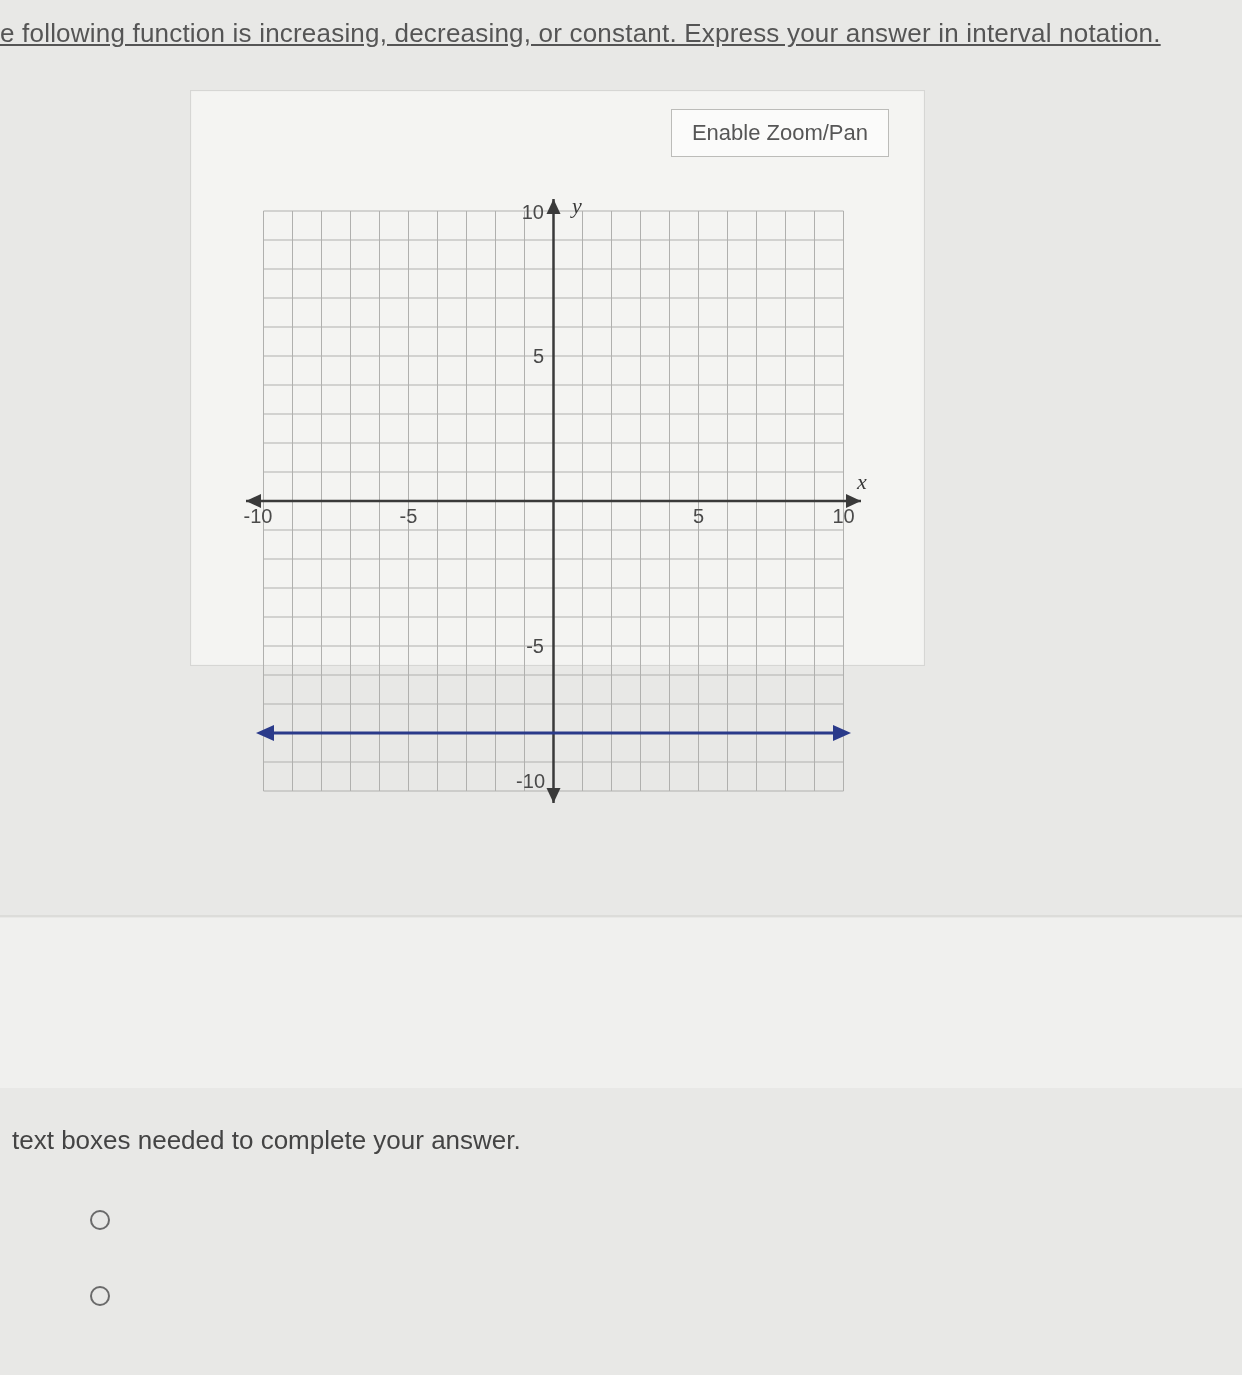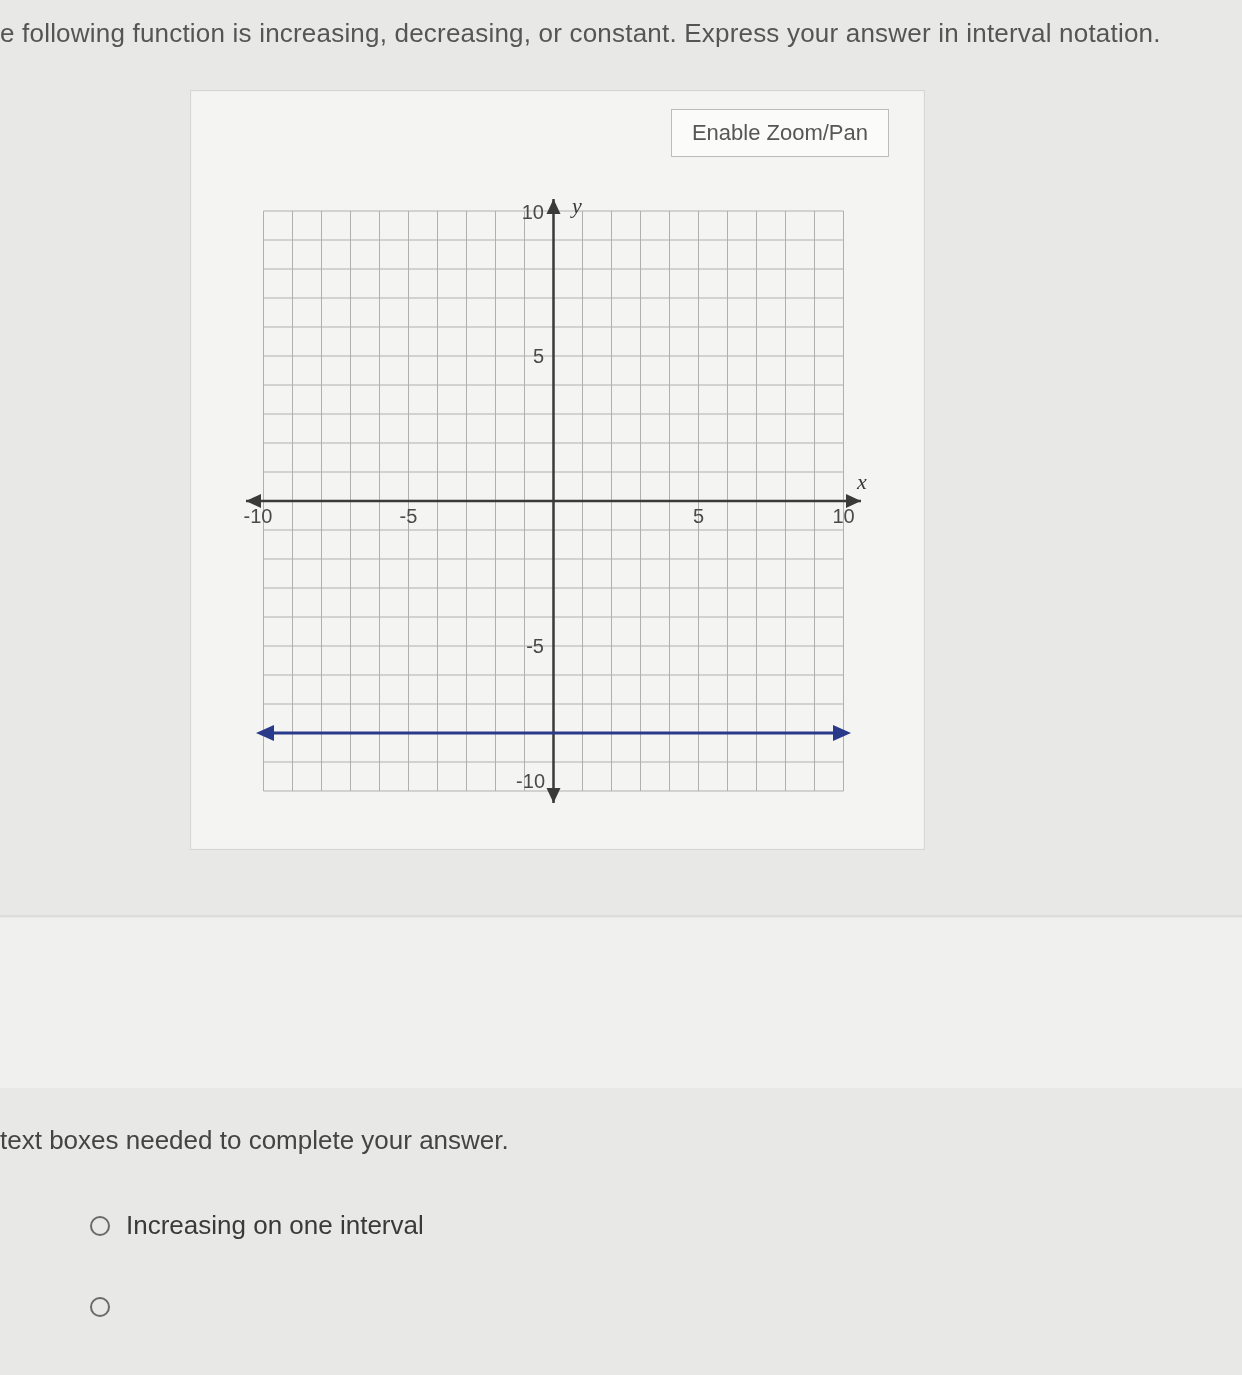--- a/index.html
+++ b/index.html
@@ -12,27 +12,28 @@
       position: relative;
       overflow: hidden;
     }
     .question-text {
       position: absolute;
       top: 18px;
       left: 0;
       font-size: 26px;
       color: #555;
       letter-spacing: 0.2px;
+      text-decoration: underline;
     }
     .graph-card {
       position: absolute;
       top: 90px;
       left: 190px;
       width: 735px;
-      height: 760px;
+      height: 576px;
       background: #f4f4f2;
       border: 1px solid #d6d6d4;
       box-shadow: inset 0 0 2px rgba(0,0,0,0.05);
     }
     .zoom-btn {
       position: absolute;
       top: 18px;
       right: 35px;
       background: #fbfbfa;
       border: 1px solid #bcbcb9;
@@ -71,20 +72,21 @@
       width: 1242px;
       height: 170px;
       background: #f0f0ee;
     }
     .hint-text {
       position: absolute;
       top: 1125px;
       left: 0;
       font-size: 26px;
       color: #444;
+      padding-left: 12px;
     }
     .radio-group {
       position: absolute;
       top: 1210px;
       left: 90px;
     }
     .radio-row {
       display: flex;
       align-items: center;
       margin-bottom: 56px;
@@ -188,18 +190,17 @@
 </div>
 
 <div class="divider"></div>
 <div class="blank-card"></div>
 
 <div class="hint-text">text boxes needed to complete your answer.</div>
 
 <div class="radio-group">
   <div class="radio-row">
     <span class="radio-circle"></span>
-    <span class="radio-label">Increasing on one interval</span>
   </div>
   <div class="radio-row">
     <span class="radio-circle"></span>
   </div>
 </div>
 
 </body></html>

